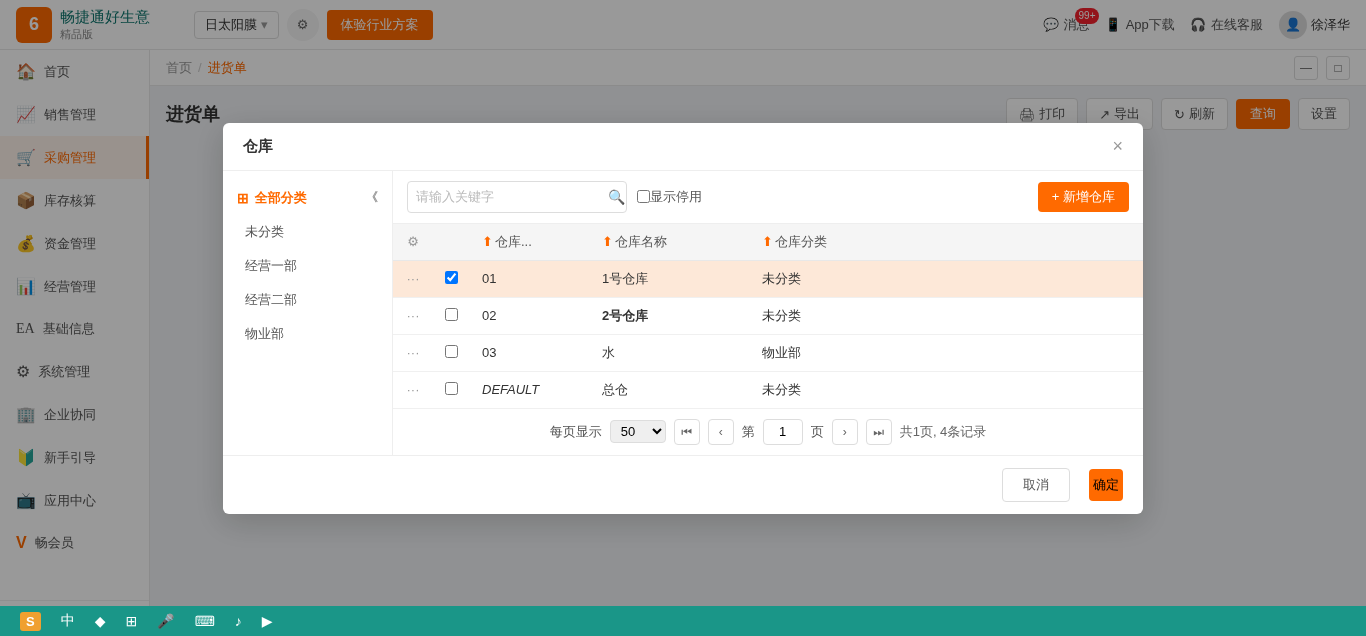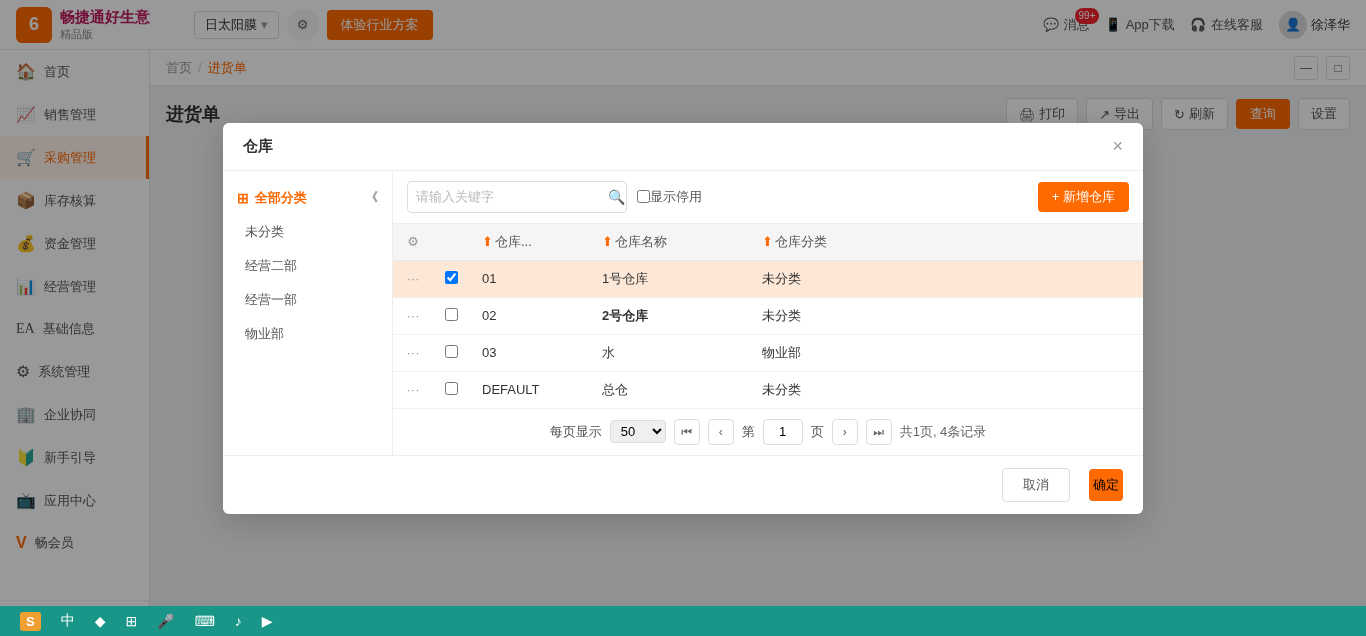--- a/index.html
+++ b/index.html
@@ -14,21 +14,21 @@
       padding: 0 16px;
       border-bottom: 1px solid #e8e8e8;
       position: relative;
       z-index: 10;
     }
     .topbar-logo {
       width: 36px; height: 36px; background: #ff6a00;
       border-radius: 6px; display: flex; align-items: center; justify-content: center;
       color: #fff; font-weight: bold; font-size: 18px; margin-right: 8px; flex-shrink: 0;
     }
-    .topbar-brand { color: #be185d; font-size: 15px; font-weight: bold; margin-right: 4px; }
+    .topbar-brand { color: #0f766e; font-size: 15px; font-weight: normal; margin-right: 4px; }
     .topbar-sub { color: #888; font-size: 11px; }
     .topbar-center { flex: 1; display: flex; align-items: center; gap: 8px; padding: 0 20px; }
     .topbar-store {
       display: flex; align-items: center; gap: 4px;
       border: 1px solid #ddd; border-radius: 4px; padding: 4px 10px;
       font-size: 13px; color: #333; cursor: pointer;
     }
     .topbar-store .arrow { color: #999; }
     .topbar-gear {
       width: 32px; height: 32px; background: #f5f5f5; border-radius: 50%;
@@ -348,22 +348,22 @@
 
     <div class="modal-body">
 
       <div class="left-panel">
         <div class="left-panel-header">
           <span class="grid-icon">⊞</span>
           <span>全部分类</span>
           <span class="left-panel-collapse">《</span>
         </div>
         <div class="category-item">未分类</div>
+        <div class="category-item">经营一部</div>
         <div class="category-item">经营二部</div>
-        <div class="category-item">经营一部</div>
         <div class="category-item">物业部</div>
       </div>
 
       <div class="right-panel">
 
         <div class="right-toolbar">
           <div class="search-box">
             <input type="text" placeholder="请输入关键字" style="">
             <span class="search-icon-btn">🔍</span>
           </div>
@@ -417,21 +417,21 @@
       </td>
       <td style="padding:9px 12px;">03</td>
       <td style="padding:9px 12px;">水</td>
       <td style="padding:9px 12px;">物业部</td>
     </tr>
                 <tr>
       <td class="row-actions" style="text-align:center;color:#999;">···</td>
       <td style="text-align:center;">
         <input type="checkbox" style="">
       </td>
-      <td style="padding:9px 12px;">DEFAULT</td>
+      <td style="padding:9px 12px;font-style:italic;">DEFAULT</td>
       <td style="padding:9px 12px;">总仓</td>
       <td style="padding:9px 12px;">未分类</td>
     </tr>
               </tbody>
           </table>
         </div>
 
         <div class="pagination">
           <span>每页显示</span>
           <select class="page-size-select">

